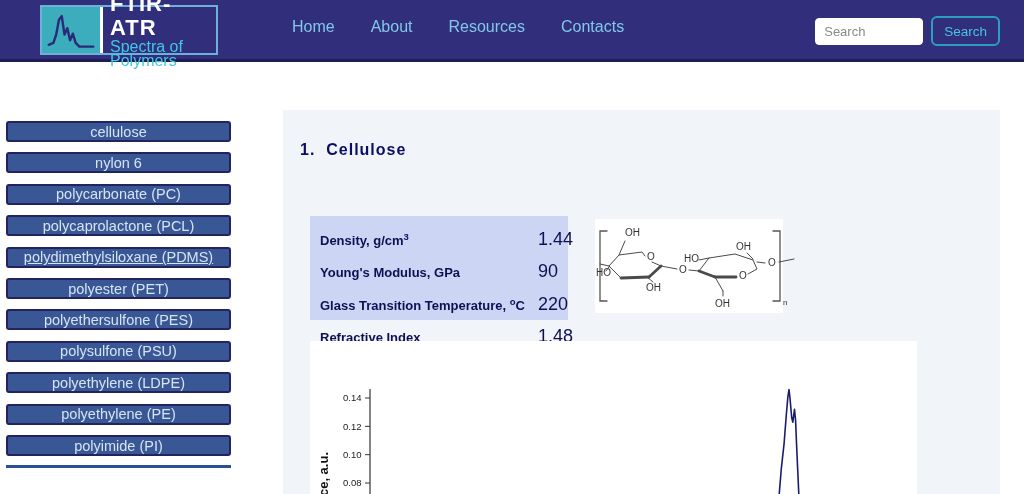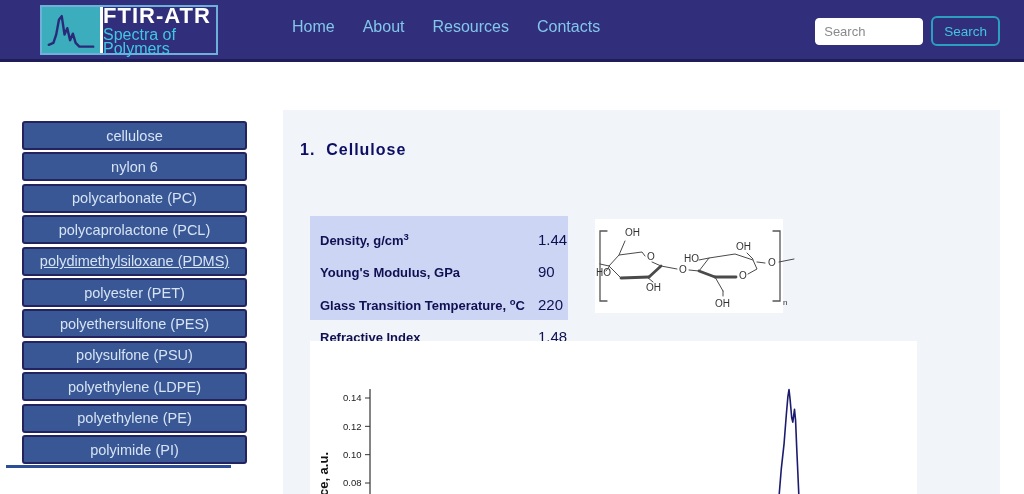--- a/index.html
+++ b/index.html
@@ -4,43 +4,43 @@
 <style>
   html,body{margin:0;padding:0;background:#fff;}
   *{box-sizing:border-box;font-family:"Liberation Sans",sans-serif;}
   .page{position:relative;width:1024px;height:494px;overflow:hidden;background:#fff;}
 
   
   .header{position:absolute;left:0;top:0;width:1024px;height:62px;background:#312f7c;border-bottom:3px solid #1f1d58;}
   .logo{position:absolute;left:40px;top:5px;width:178px;height:50px;border:2px solid #6fb0d8;display:flex;align-items:stretch;background:#312f7c;cursor:pointer;}
   .logo-iconbox{width:58px;background:#3badbd;display:flex;align-items:center;justify-content:center;}
   .logo-divider{width:3px;background:#ffffff;}
-  .logo-textbox{flex:1;display:flex;flex-direction:column;justify-content:center;}
+  .logo-textbox{flex:1;display:flex;flex-direction:column;justify-content:center;padding-left:7px;}
   .logo-title{color:#ffffff;font-size:22px;font-weight:600;letter-spacing:1px;line-height:24px;}
   .logo-sub{color:#3fc8e2;font-size:16px;line-height:14px;}
-  .nav{position:absolute;left:292px;top:0;height:54px;display:flex;align-items:center;gap:28px;}
+  .nav{position:absolute;left:292px;top:0;height:54px;display:flex;align-items:center;gap:36px;}
   .nav a{color:#82c7ea;font-size:16px;text-decoration:none;cursor:pointer;}
   .search-wrap{position:absolute;right:24px;top:0;height:62px;display:flex;align-items:center;gap:8px;}
   .search-input{width:108px;height:27px;border:1px solid #fff;border-radius:4px;background:#fff;font-size:13px;padding:0 8px;color:#333;outline:none;}
   .search-input::placeholder{color:#8a8a8a;}
   .search-btn{height:30px;padding:0 11px;background:transparent;border:2px solid #2d9fbe;border-radius:6px;color:#45c4de;font-size:13.5px;cursor:pointer;}
 
   
-  .side-btn{position:absolute;left:22px;width:225px;height:29px;background:#3a5795;border:2px solid #23235f;border-radius:3px;color:#d5e3f3;font-size:14.5px;display:flex;align-items:center;justify-content:center;cursor:pointer;padding:0;}
+  .side-btn{position:absolute;left:6px;width:225px;height:21px;background:#3a5795;border:2px solid #23235f;border-radius:3px;color:#d5e3f3;font-size:14.5px;display:flex;align-items:center;justify-content:center;cursor:pointer;padding:0;}
   .side-stub{position:absolute;left:6px;top:465px;width:225px;height:2.5px;background:#2c4d97;}
 
   
   .main-panel{position:absolute;left:283px;top:110px;width:717px;height:384px;background:#f1f5f9;}
   .page-title{position:absolute;left:17px;top:31px;margin:0;font-size:16px;font-weight:bold;color:#0d0d66;letter-spacing:1px;white-space:pre;}
 
   .props{position:absolute;left:27px;top:106px;width:258px;height:104px;background:#ccd6f4;padding:3px 0;}
   .prow{position:relative;height:24.5px;display:flex;align-items:center;padding-left:10px;margin-top:8px;}
   .plabel{font-size:13px;font-weight:bold;color:#0f0f52;white-space:nowrap;}
   .plabel sup{font-size:9.5px;}
-  .pval{position:absolute;left:228px;font-size:15px;color:#0f0f52;}
+  .pval{position:absolute;left:228px;font-size:18px;color:#0f0f52;}
 
   .structure{position:absolute;left:312px;top:109px;width:188px;height:94px;background:#ffffff;}
   .chart{position:absolute;left:27px;top:231px;width:607px;height:153px;background:#ffffff;}
 </style>
 </head>
 <body>
 
 <div class="page">
 
   <div class="header">

